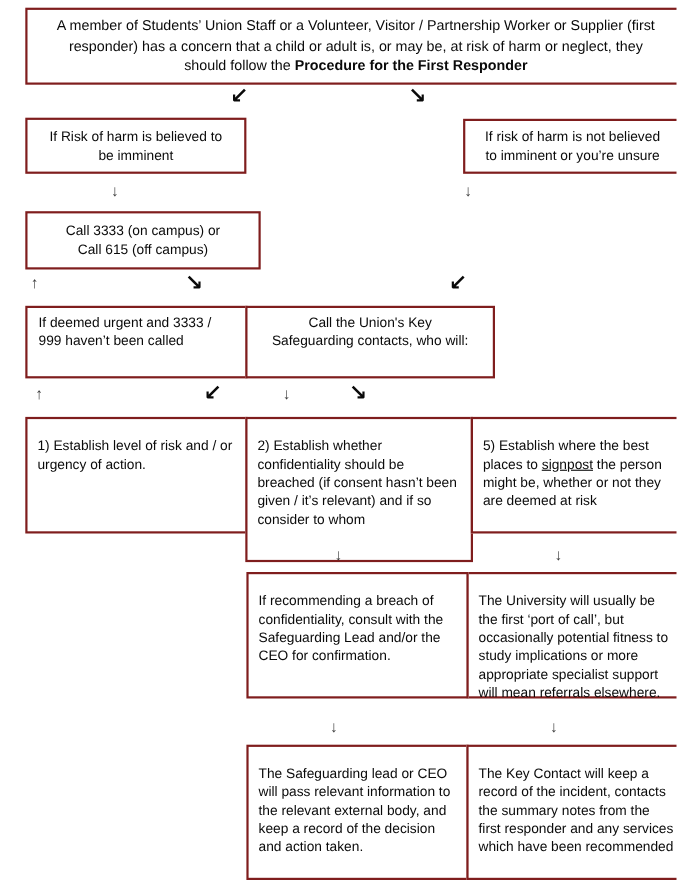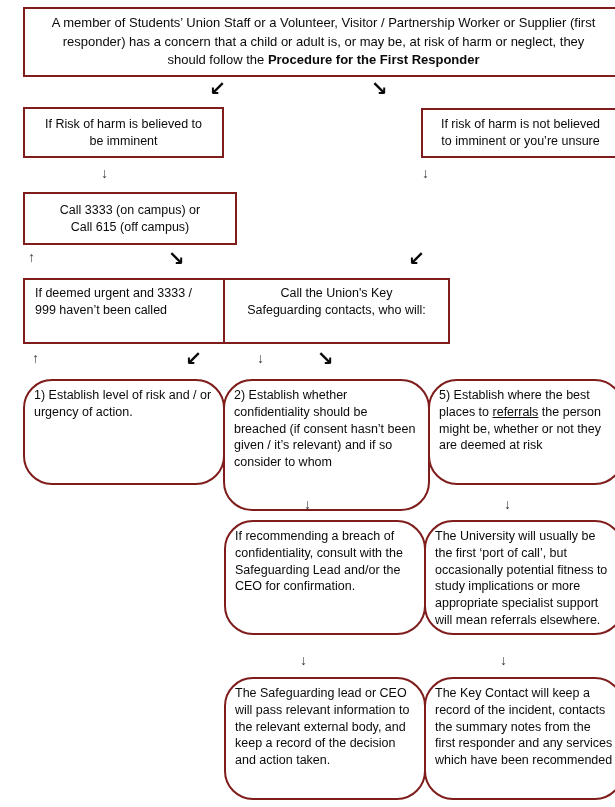--- a/index.html
+++ b/index.html
@@ -17,21 +17,21 @@
     background:#fff;
     font-size:12.5px;
     line-height:1.34;
     color:#0a0a0a;
     margin-left:16px;
   }
   .v-center{display:flex;flex-direction:column;justify-content:center;}
   .t-center{text-align:center;}
   .t-left{text-align:left;}
   .pad-s{padding:4px 12px;}
-  .pad-m{padding:6px 9px;border-radius:29px;}
+  .pad-m{padding:16px 9px;}
   .arrow{position:absolute;user-select:none;}
   .arrow-bold{font-weight:700;font-size:20px;color:#0a0a0a;line-height:1;}
   .arrow-thin{font-weight:400;font-size:14px;color:#3c3c3c;line-height:1;}
   .bold{font-weight:700;}
   .underline{text-decoration:underline;}
 </style>
 </head>
 <body>
 
 <div id="stage">
@@ -74,21 +74,21 @@
   <span class="arrow arrow-thin" style="left:257px;top:351px;">↓</span>
   <span class="arrow arrow-bold" style="left:317px;top:348px;">↘</span>
 
   <div class="box t-left pad-m" style="left:7px;top:379px;width:202px;height:106px;">
     <div>1) Establish level of risk and / or urgency of action.</div>
   </div>
   <div class="box t-left pad-m" style="left:207px;top:379px;width:207px;height:132px;">
     <div>2) Establish whether confidentiality should be breached (if consent hasn’t been given / it’s relevant) and if so consider to whom</div>
   </div>
   <div class="box t-left pad-m" style="left:412px;top:379px;width:196px;height:106px;">
-    <div><span>5) Establish where the best places to </span><span class="underline">referrals</span><span> the person might be, whether or not they are deemed at risk</span></div>
+    <div><span>5) Establish where the best places to </span><span class="underline">signpost</span><span> the person might be, whether or not they are deemed at risk</span></div>
   </div>
 
   <span class="arrow arrow-thin" style="left:304px;top:497px;">↓</span>
   <span class="arrow arrow-thin" style="left:504px;top:497px;">↓</span>
 
   <div class="box t-left pad-m" style="left:408px;top:520px;width:200px;height:115px;">
     <div>The University will usually be the first ‘port of call’, but occasionally potential fitness to study implications or more appropriate specialist support will mean referrals elsewhere.</div>
   </div>
   <div class="box t-left pad-m" style="left:208px;top:520px;width:202px;height:115px;">
     <div>If recommending a breach of confidentiality, consult with the Safeguarding Lead and/or the CEO for confirmation.</div>

